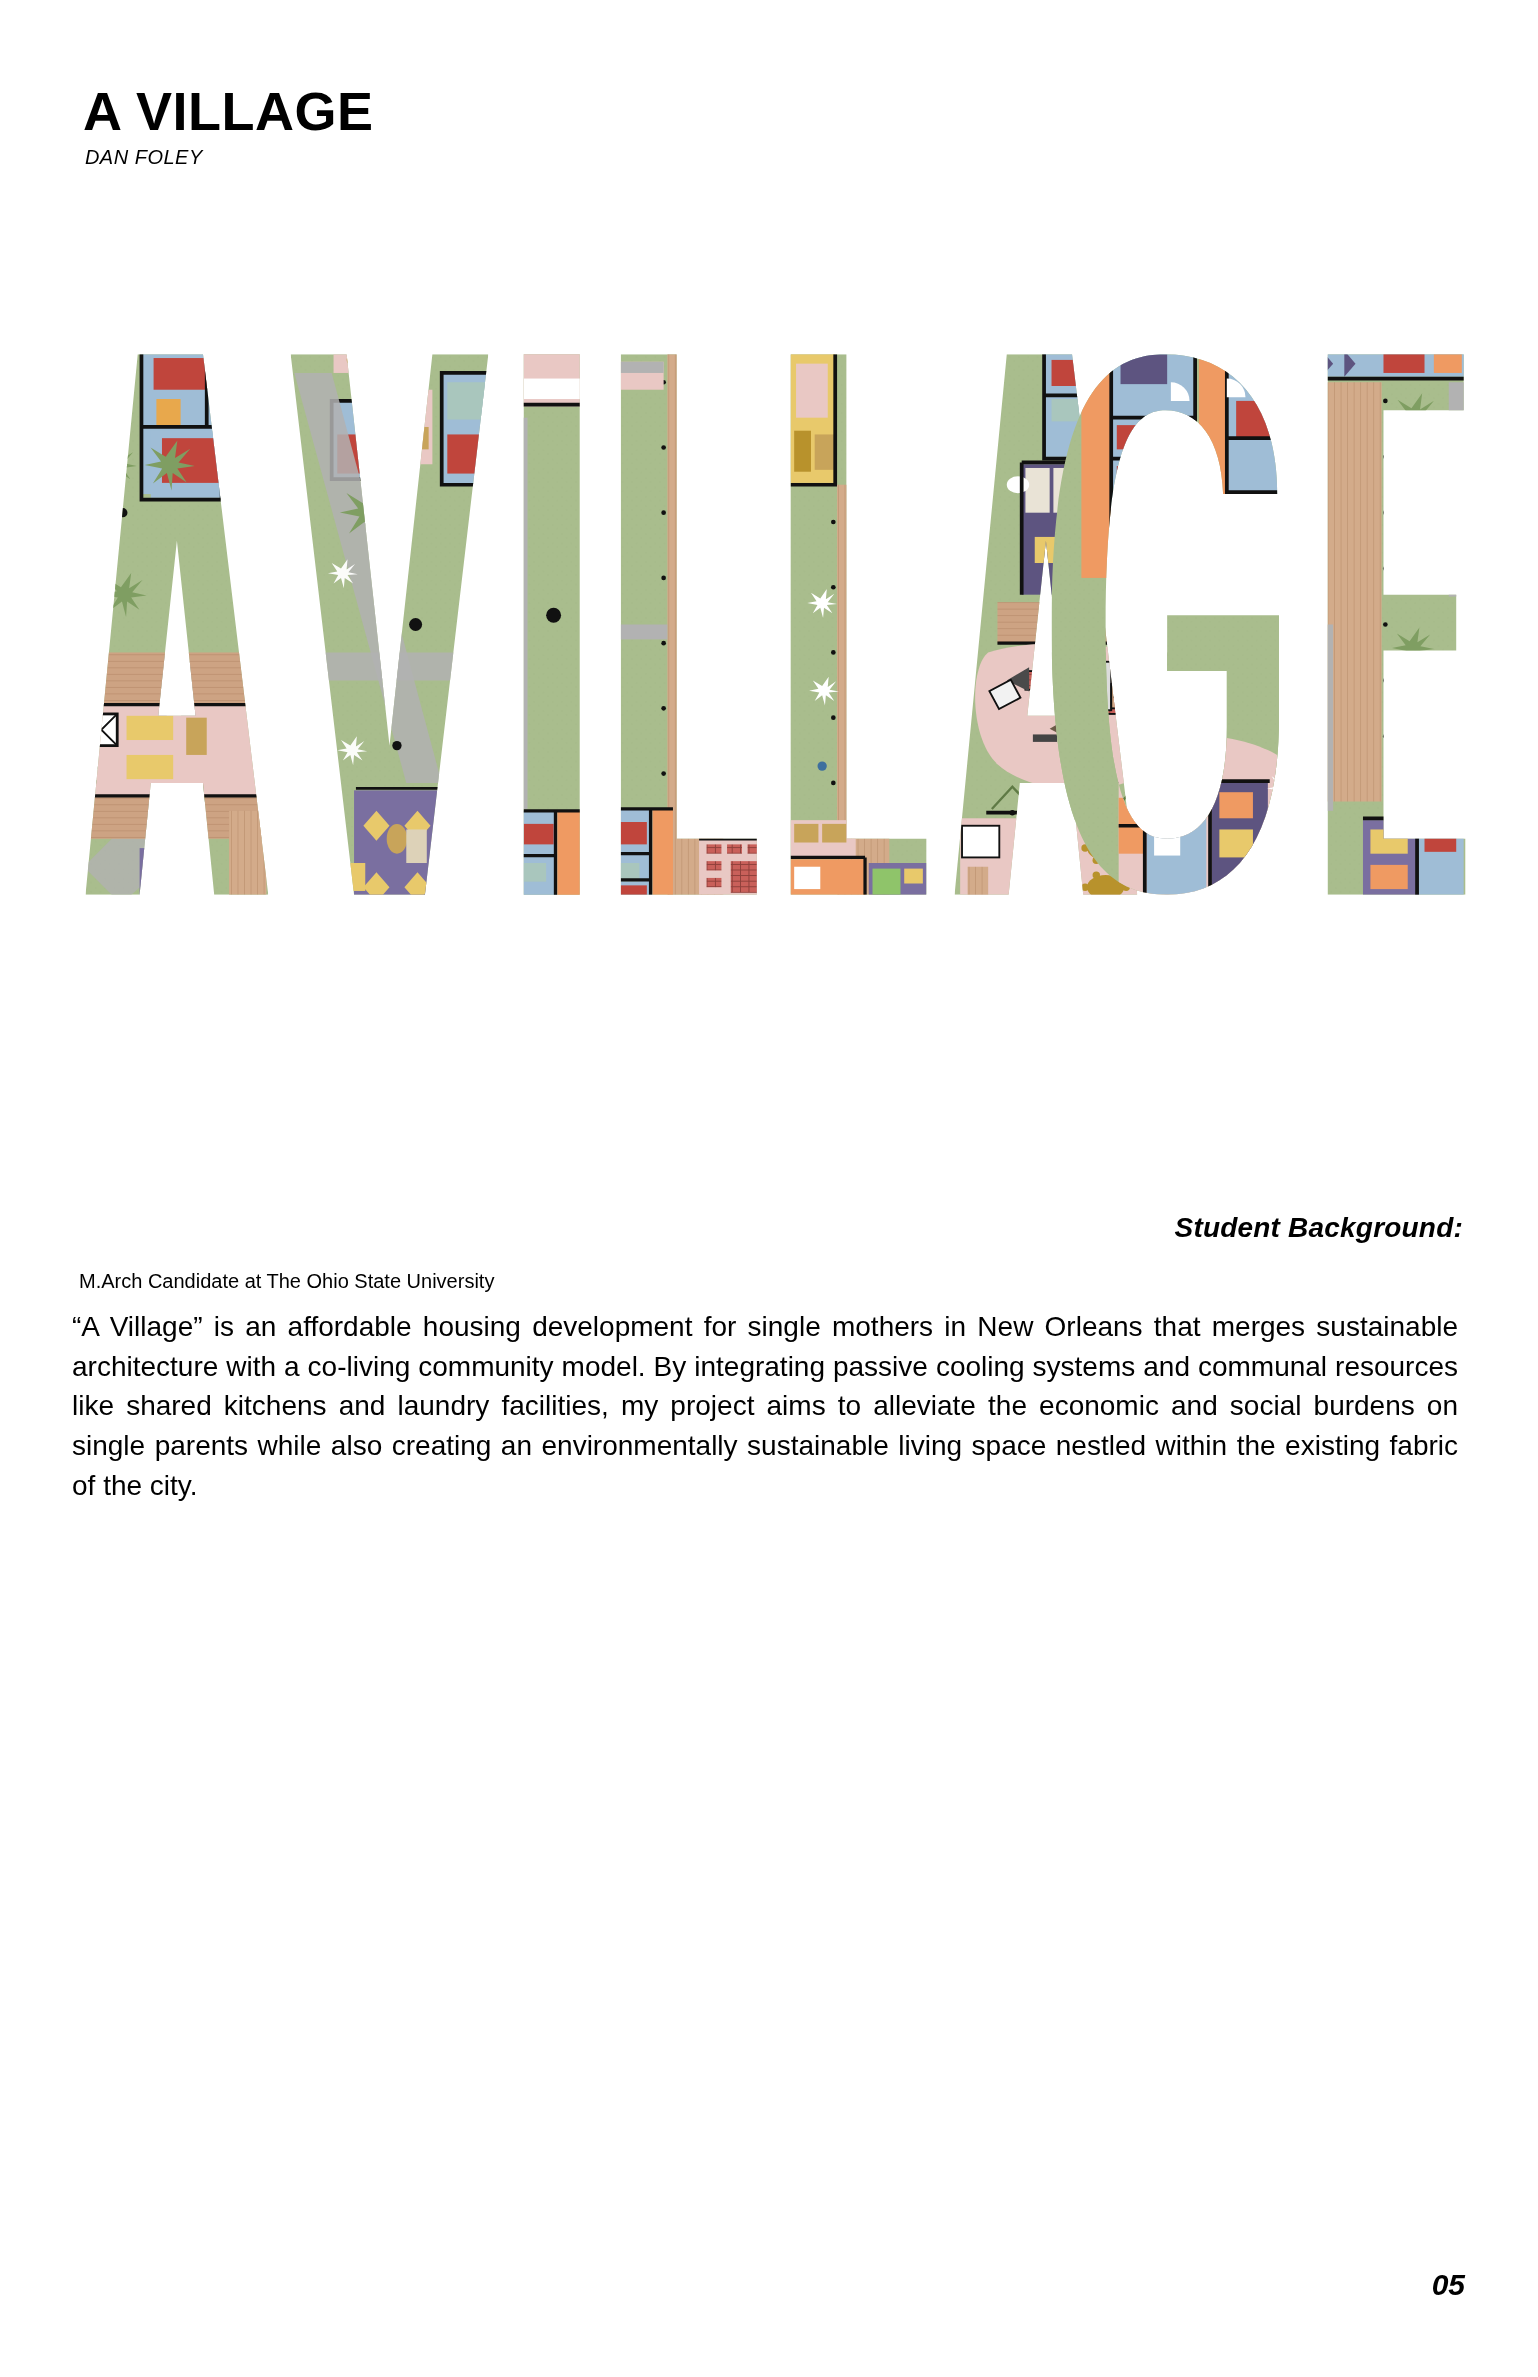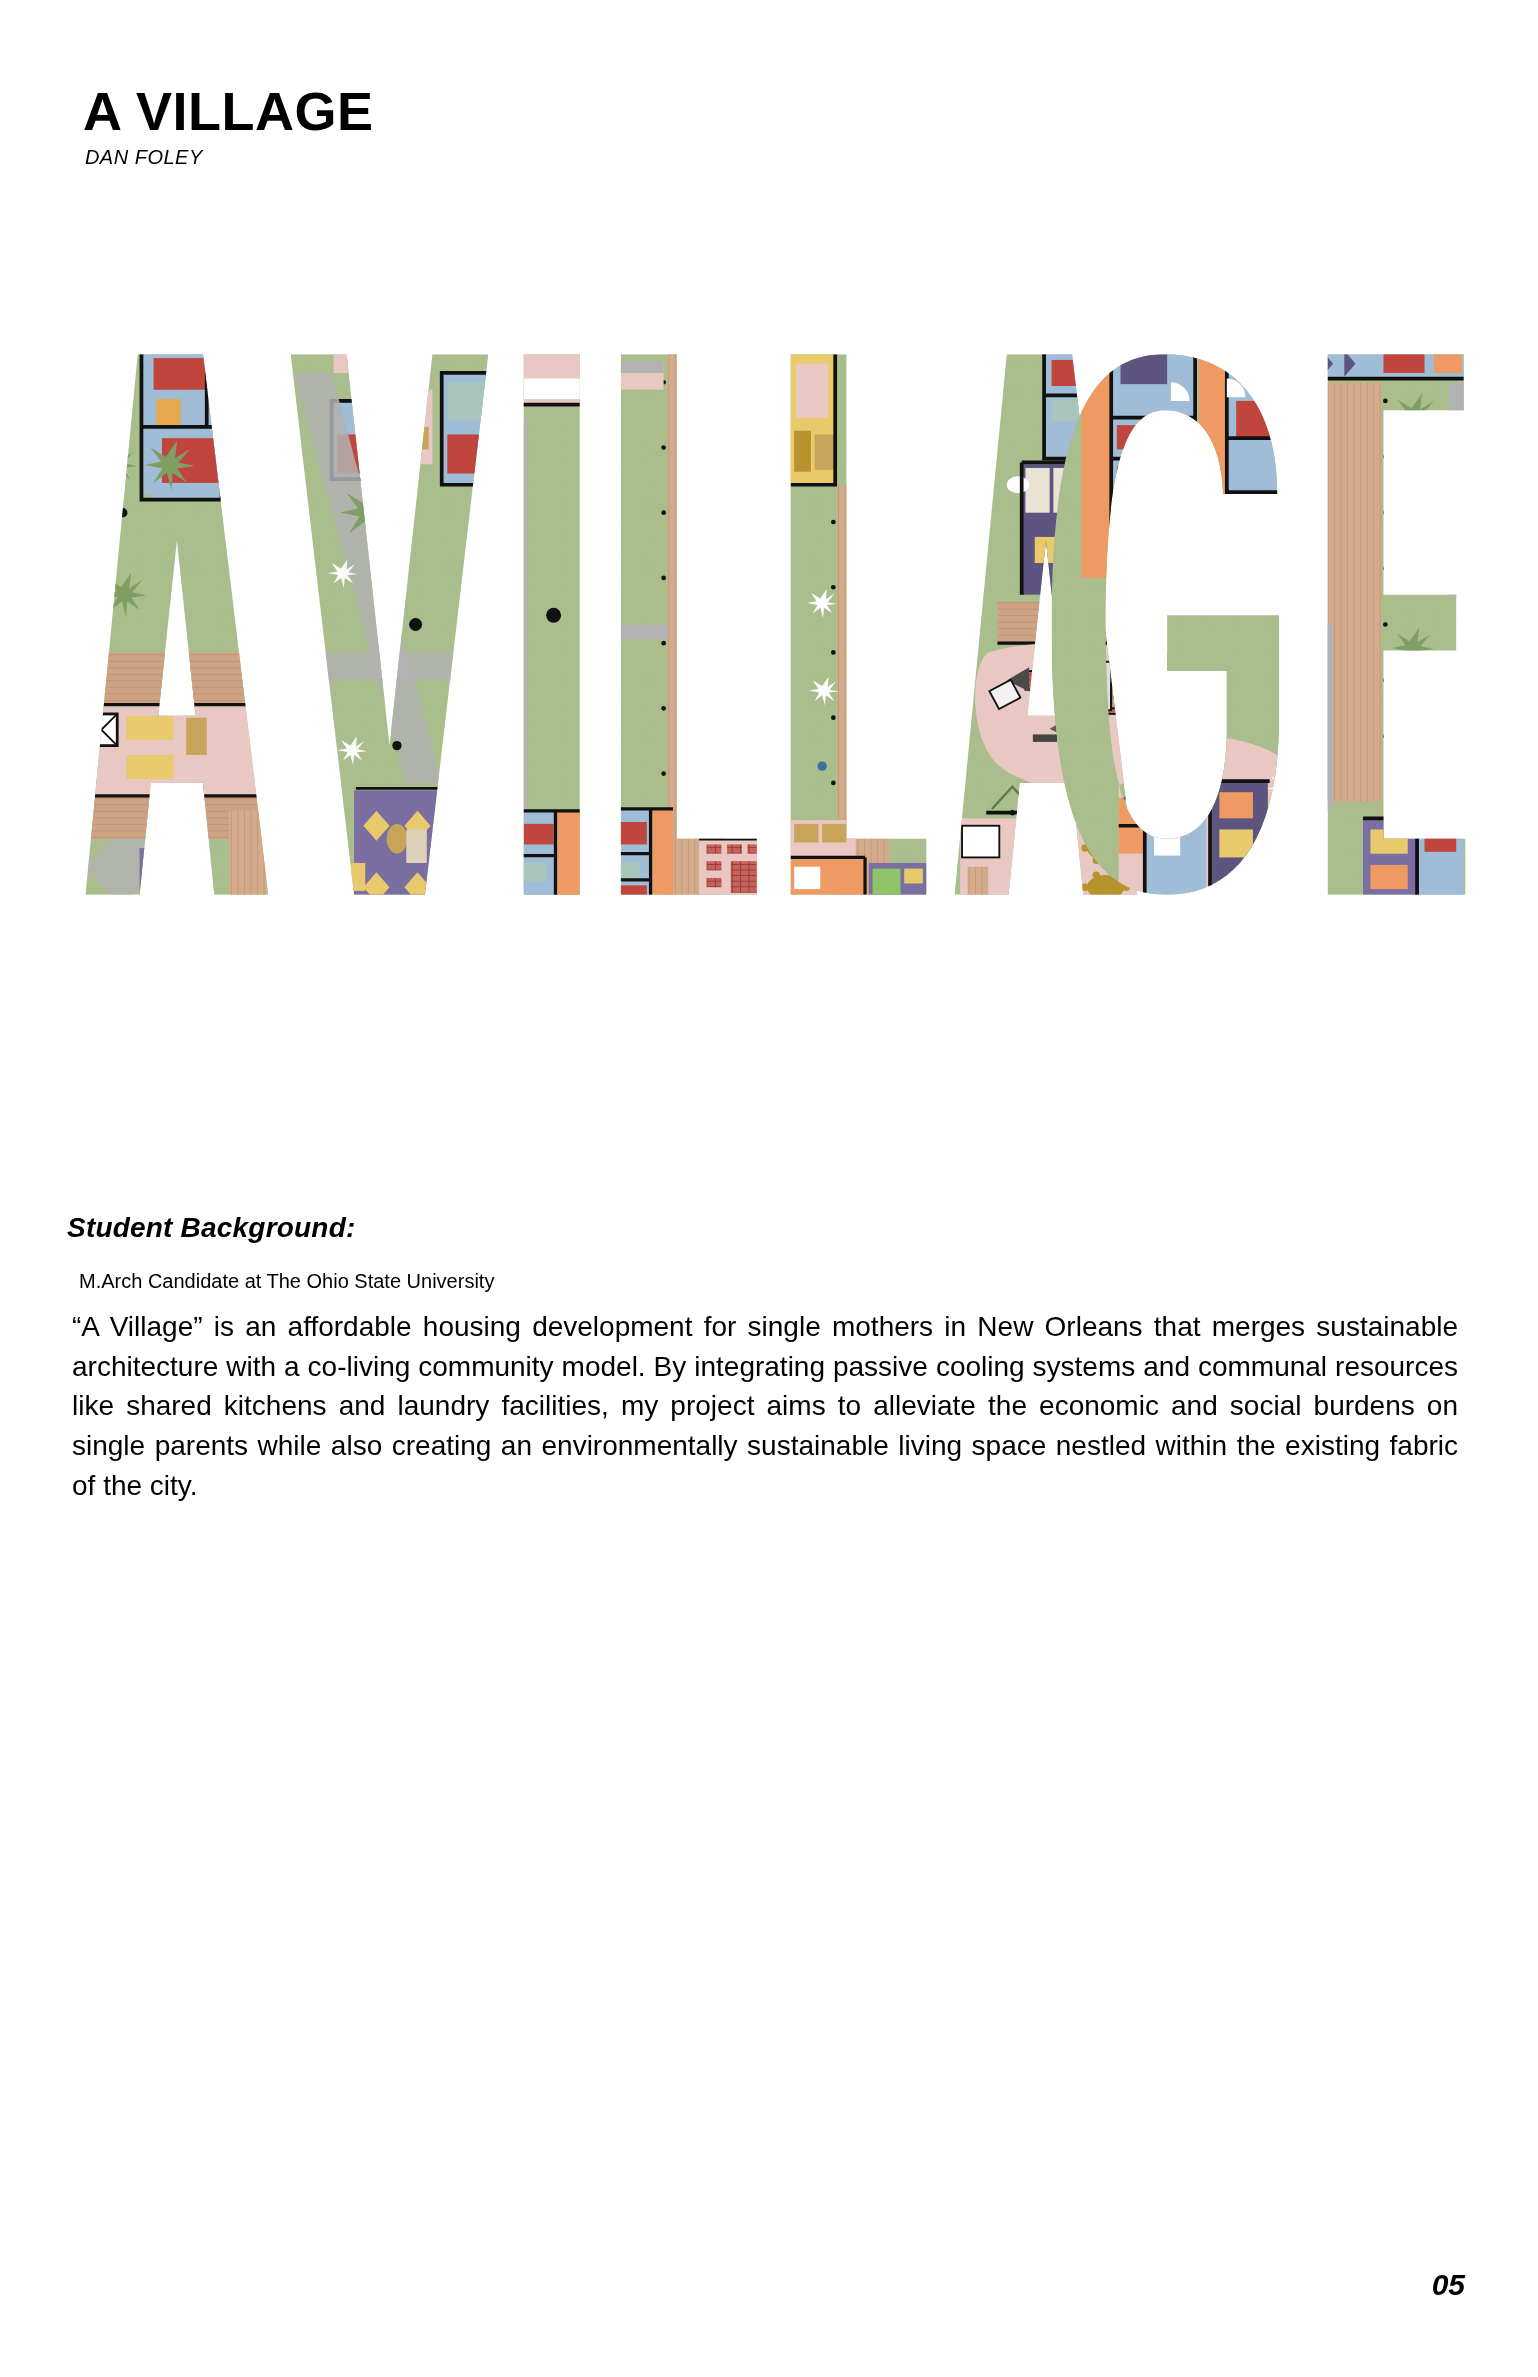--- a/index.html
+++ b/index.html
@@ -28,21 +28,21 @@
   .graphic-wrap {
     position:absolute; left:65px; top:345px;
     width:1408px; height:559px;
   }
   .graphic-wrap svg { display:block; width:100%; height:100%; }
 
   
   .content { position:absolute; left:67px; top:1212px; width:1396px; }
   .sec-head {
     font-size:28px; font-weight:bold; font-style:italic;
-    margin:0 0 24px 0; letter-spacing:0.2px;
+    margin:0 0 24px 0; letter-spacing:0.2px;text-align:right;
   }
   .sec-head.second { margin-top:43px; }
   .bg-line {
     font-size:20px; line-height:1.34; margin:12px;
   }
   .overview {
     font-size:28px; line-height:1.42; text-align:justify;
     margin:5px; hyphens:none;
   }
 

